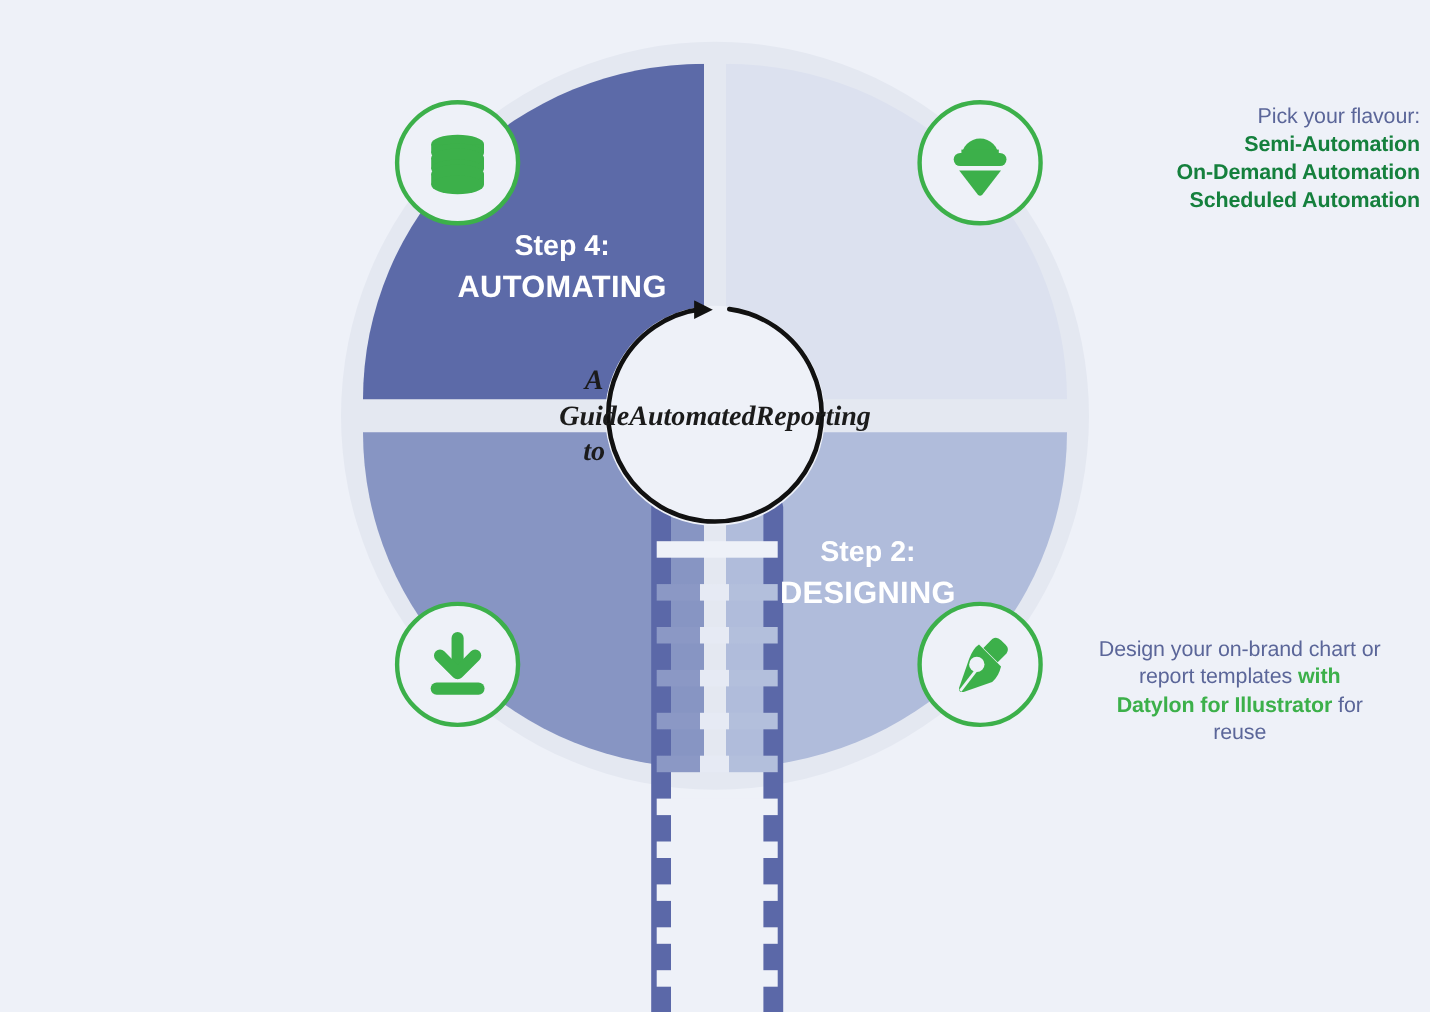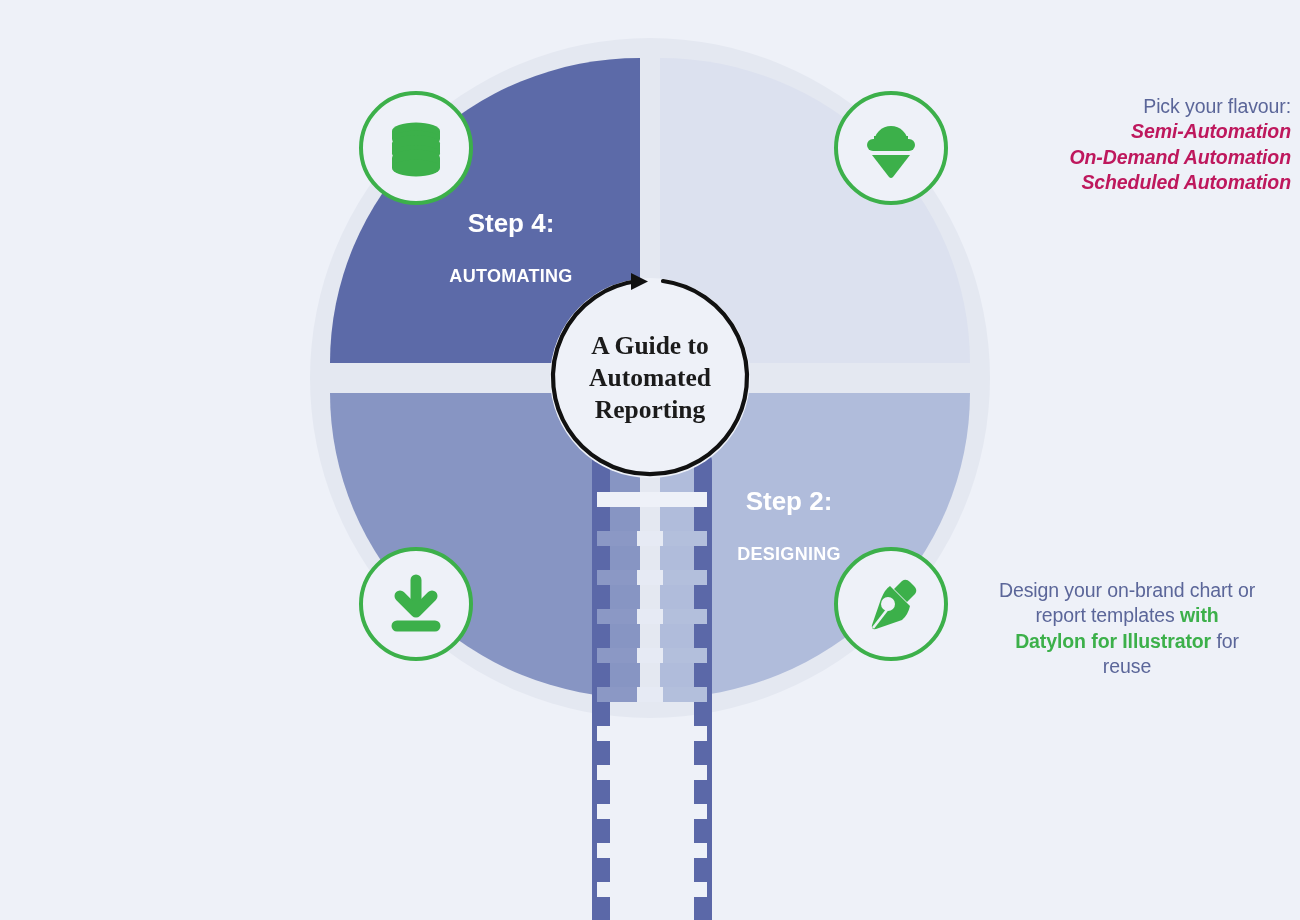--- a/index.html
+++ b/index.html
@@ -20,21 +20,21 @@
 
   
   .txt {
     position: absolute;
     font-size: 19.5px;
     line-height: 25.4px;
     color: #5b6699;
     letter-spacing: -0.1px;
   }
   .txt b { color: #3cb04a; font-weight: bold; }
-  .txt .g { color: #be185d; font-weight: bold; font-style: italic; }
+  .txt .g { color: #15803d; font-weight: bold; }
 
   #txt-tl { left: 10px;  top: 94px;  width: 320px; text-align: right; }
   #txt-tr { left: 991px; top: 94px;  width: 300px; text-align: right; }
   #txt-bl { left: 20px;  top: 578px; width: 310px; text-align: right; }
   #txt-br { left: 998px; top: 578px; width: 258px; text-align: center; }
 
   
   #ring-outer {
     position: absolute;
     left: 310px; top: 38px;
@@ -68,21 +68,21 @@
 
   .quad-label {
     position: absolute;
     color: #ffffff;
     font-weight: bold;
     text-align: center;
     line-height: 37px;
     width: 260px;
   }
   .quad-label .s1 { font-size: 26px; display: block; }
-  .quad-label .s2 { font-size: 18px; display: block; letter-spacing: 0.3px; margin-top: 16px; }
+  .quad-label .s2 { font-size: 28px; display: block; letter-spacing: 0.3px; }
   #lab-tl { left: 381px; top: 205px; }
   #lab-tr { left: 659px; top: 205px; }
   #lab-bl { left: 381px; top: 483px; }
   #lab-br { left: 659px; top: 483px; }
 
   
   #ladder { position: absolute; left: 592px; top: 452px; width: 120px; height: 468px; }
   .rail {
     position: absolute; top: 0; width: 18px; height: 468px;
     background: #5b68a8; border-radius: 9px 9px 0 0;
@@ -100,28 +100,29 @@
 
   
   #center-wrap { position: absolute; left: 545px; top: 273px; width: 210px; height: 210px; }
   #center-circle {
     position: absolute; left: 5px; top: 5px; width: 200px; height: 200px;
     border-radius: 50%;
     background: #eef1f8;
   }
   #center-text {
     position: absolute; left: 5px; top: 5px; width: 200px; height: 200px;
-    display: flex; flex-direction: column; align-items: center; justify-content: center;
+    display: flex; flex-direction: row; align-items: center; justify-content: center;
     font-family: "Liberation Serif", serif;
     font-weight: bold;
     font-size: 25.5px;
     line-height: 32px;
     color: #1b1b1b;
     text-align: center;
     z-index: 3;
+    font-style: italic;
   }
   #arrow-svg { position: absolute; left: 0; top: 0; z-index: 2; }
 
   
   .badge {
     position: absolute;
     width: 114px; height: 114px;
     border-radius: 50%;
     background: #eef1f8;
     border: 4.5px solid #3cb04a;

